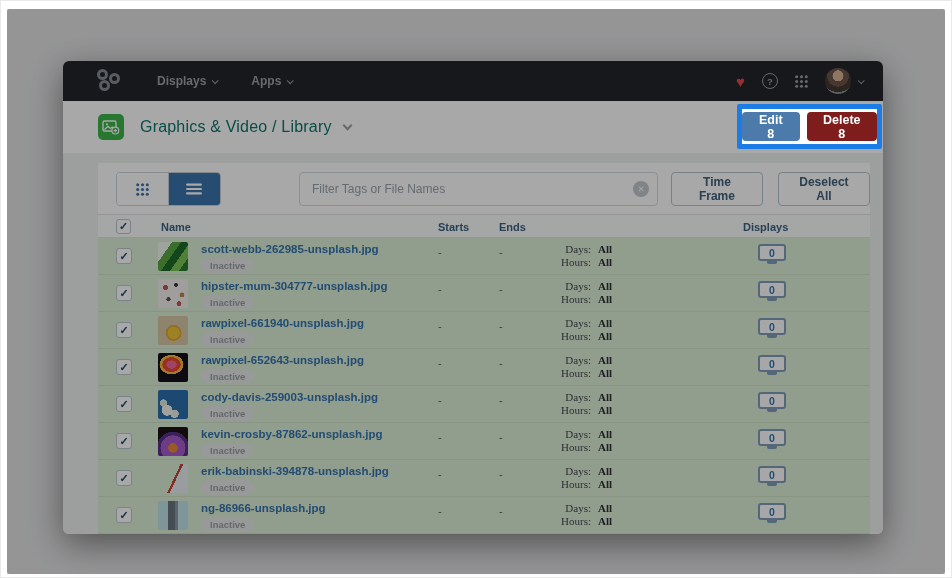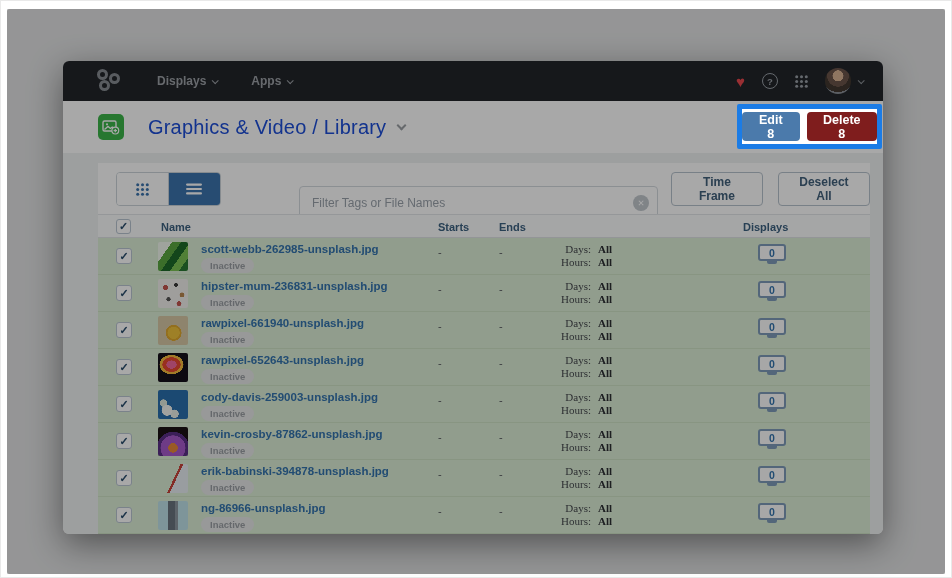--- a/index.html
+++ b/index.html
@@ -26,33 +26,33 @@
   .heart { color:#e8484e; font-size:15px; line-height:1; cursor:pointer; }
   .help { width:16px; height:16px; border:1.5px solid #9aa0a7; border-radius:50%; color:#9aa0a7; font-size:9.5px; font-weight:bold;
           display:flex; align-items:center; justify-content:center; cursor:pointer; }
   .gridglyph { color:#9aa0a7; display:flex; cursor:pointer; }
   .avatar-wrap { display:flex; align-items:center; gap:7px; color:#8b9096; cursor:pointer; }
   .avatar { width:26px; height:26px; border-radius:50%;
             background:radial-gradient(circle at 50% 30%, #d9b394 0 24%, #6b544a 25% 48%, #42382f 49% 72%, #8a8f96 73%); }
 
   
   .title-row { height:52px; background:#ffffff; display:flex; align-items:center; padding-left:35px; }
-  .title-text { font-size:20px; color:#1d4ed8; margin-left:24px; letter-spacing:0.2px; }
+  .title-text { font-size:16px; color:#0f766e; margin-left:16px; letter-spacing:0.2px; }
   .title-chev { width:7px; height:7px; border:solid #9ba0a5; border-width:0 2px 2px 0; transform:rotate(45deg); margin-left:12px; margin-top:-4px; cursor:pointer; }
 
   
   .content { position:absolute; left:0; right:0; top:92px; bottom:0; background:#eff1f2; }
   .panel { position:absolute; left:35px; right:13px; top:10px; bottom:0; background:#ffffff; }
 
   .toolbar { height:51px; display:flex; align-items:flex-start; padding-top:9px; }
   .toggle { margin-left:18px; display:flex; border:1px solid #ccd4da; border-radius:4px; overflow:hidden; }
   .toggle button { width:56px; height:32px; border:none; display:flex; align-items:center; justify-content:center; cursor:pointer; }
   .toggle .grid-btn { background:#ffffff; color:#3c74ae; border-right:1px solid #ccd4da; }
   .toggle .list-btn { background:#3c74ae; color:#ffffff; }
-  .filter-wrap { position:relative; margin-left:78px;margin-top:14px; }
+  .filter-wrap { position:relative; margin-left:78px; }
   .filter-wrap input { width:359px; height:34px; border:1px solid #d4d9de; border-radius:4px; padding:0 32px 0 12px;
                        font-family:"Liberation Sans",sans-serif; font-size:12px; color:#555; background:#fff; }
   .filter-wrap input::placeholder { color:#9aa2ab; }
   .clear { position:absolute; right:9px; top:9px; width:16px; height:16px; border-radius:50%; background:#c2c8ce; color:#fff;
            font-size:8.5px; display:flex; align-items:center; justify-content:center; cursor:pointer; }
   .obtn { height:34px; padding:0 14px; background:#fff; border:1px solid #b7c3cd; border-radius:4px; color:#42617c;
           font-family:"Liberation Sans",sans-serif; font-size:12px; font-weight:bold; cursor:pointer;text-align:center; }
   .obtn.tf { margin-left:13px; }
   .obtn.da { margin-left:15px; }
 
@@ -232,21 +232,21 @@
       <div><span class="lab">Days:</span><span class="val">All</span></div>
       <div><span class="lab">Hours:</span><span class="val">All</span></div>
     </div>
     <span class="monitor">0</span>
   </div>
 
   <div class="row">
     <span class="cb">✓</span>
     <span class="thumb thumb-1"></span>
     <div class="nameblock">
-      <a class="fname">hipster-mum-236831-unsplash.jpg</a>
+      <a class="fname">hipster-mum-304777-unsplash.jpg</a>
       <span class="badge">Inactive</span>
     </div>
     <span class="dash starts">-</span>
     <span class="dash ends">-</span>
     <div class="sched">
       <div><span class="lab">Days:</span><span class="val">All</span></div>
       <div><span class="lab">Hours:</span><span class="val">All</span></div>
     </div>
     <span class="monitor">0</span>
   </div>

